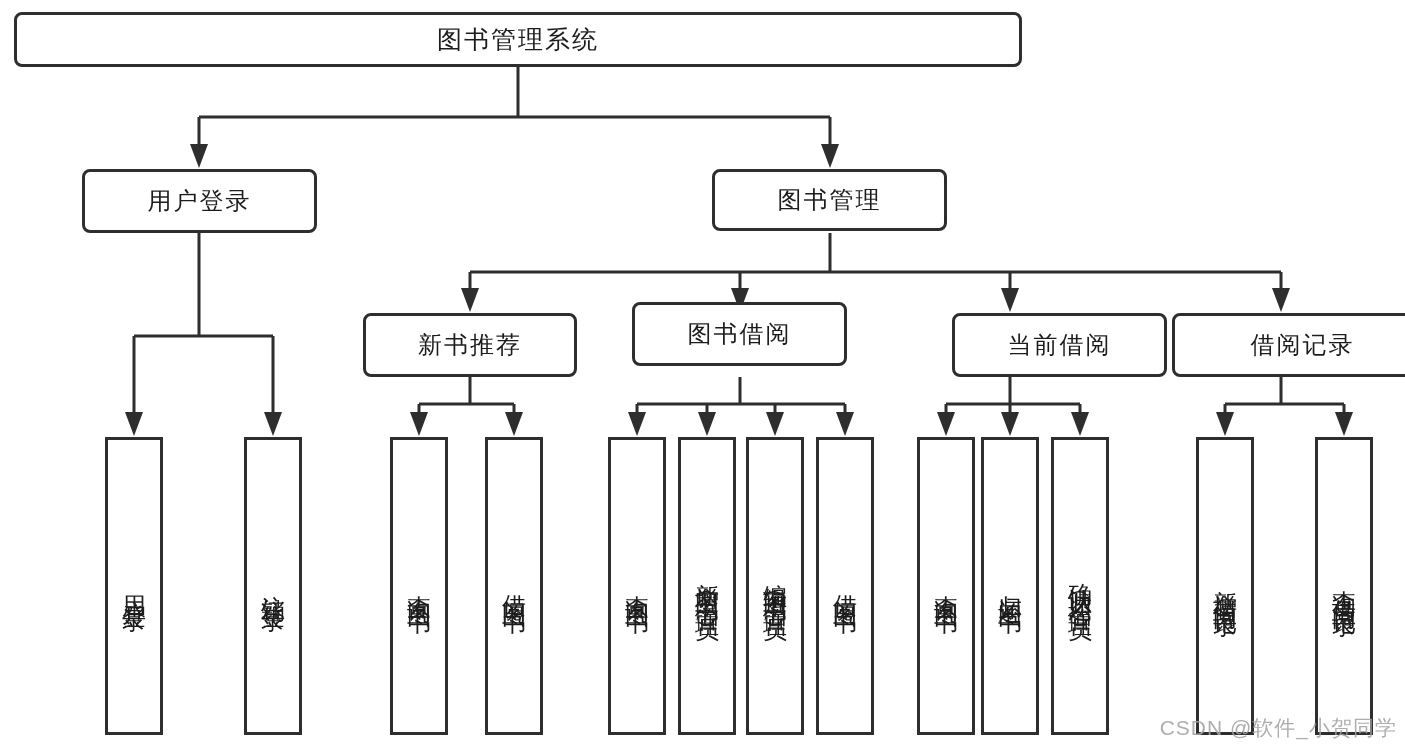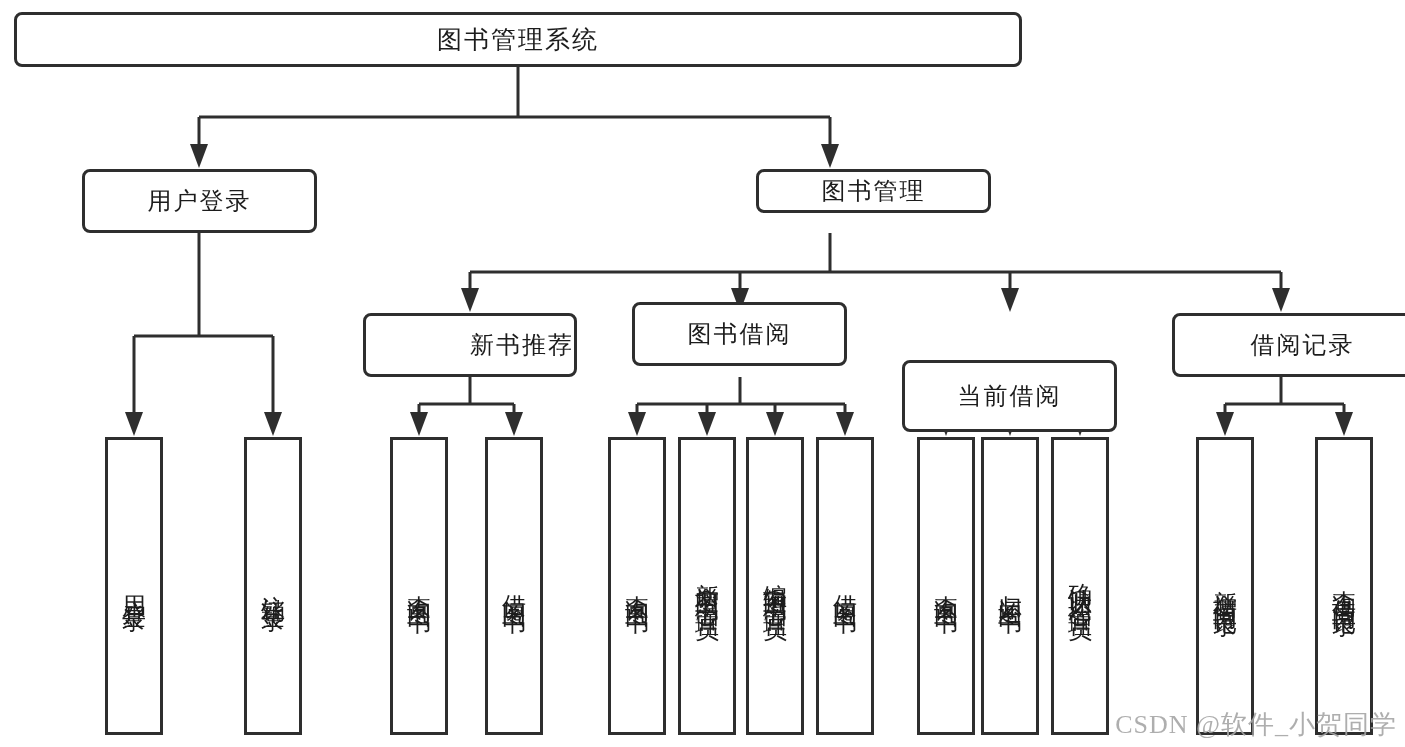--- a/index.html
+++ b/index.html
@@ -52,26 +52,25 @@
     text-orientation: mixed;
     font-size: 24px;
     letter-spacing: 5px;
     line-height: 1;
     color: #1c1c1c;
   }
   .watermark {
     position: absolute;
     right: 8px;
     bottom: 5px;
-    font-size: 26px;
+    font-size: 21px;
     color: rgba(165, 165, 165, 0.9);
     letter-spacing: 1px;
     z-index: 3;
     white-space: nowrap;
-    font-family: Liberation Serif, serif;
   }
 </style>
 </head>
 <body>
 
 <div id="stage">
 
   <svg id="wires" width="1405" height="747" viewBox="0 0 1405 747">
     <path fill="none" stroke="#2e2e2e" stroke-width="3" d="M518,67 V117 M199,117 H830 M199,117 V147 M830,117 V147
              M199,233 V336 M134,336 H273 M134,336 V414 M273,336 V414
@@ -103,31 +102,31 @@
     </g>
   </svg>
 
   <div class="box hbox root">
     <span>图书管理系统</span>
   </div>
 
   <div class="box hbox" style="left:82px; top:169px; width:235px; height:64px;">
     <span>用户登录</span>
   </div>
-  <div class="box hbox" style="left:712px; top:169px; width:235px; height:44px;margin-left:44px;">
+  <div class="box hbox" style="left:712px; top:169px; width:235px; height:62px;">
     <span>图书管理</span>
   </div>
 
-  <div class="box hbox" style="left:363px; top:313px; width:214px; height:64px;justify-content:flex-end;">
+  <div class="box hbox" style="left:363px; top:313px; width:214px; height:64px;">
     <span>新书推荐</span>
   </div>
   <div class="box hbox" style="left:632px; top:302px; width:215px; height:64px;">
     <span>图书借阅</span>
   </div>
-  <div class="box hbox" style="left:902px; top:313px; width:215px; height:72px;margin-top:47px;">
+  <div class="box hbox" style="left:952px; top:313px; width:215px; height:64px;">
     <span>当前借阅</span>
   </div>
   <div class="box hbox" style="left:1172px; top:313px; width:261px; height:64px;">
     <span>借阅记录</span>
   </div>
 
   <div class="box leaf" style="left:105px;">
     <span class="vtext">用户登录</span>
   </div>
   <div class="box leaf" style="left:244px;">

